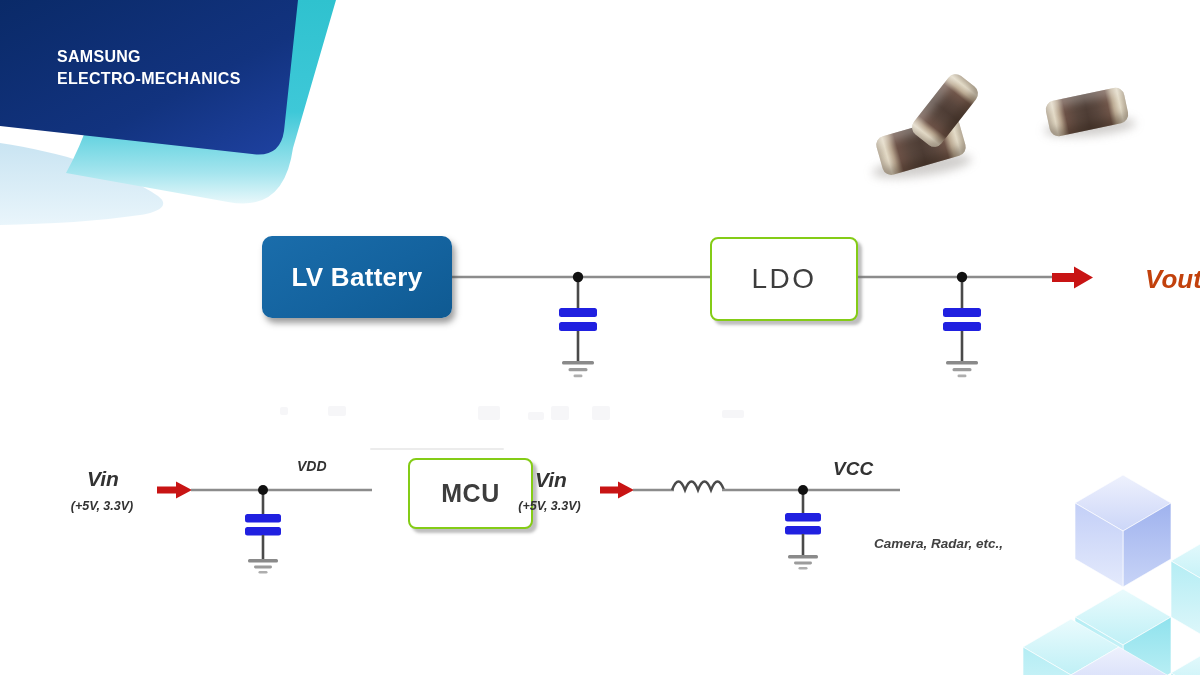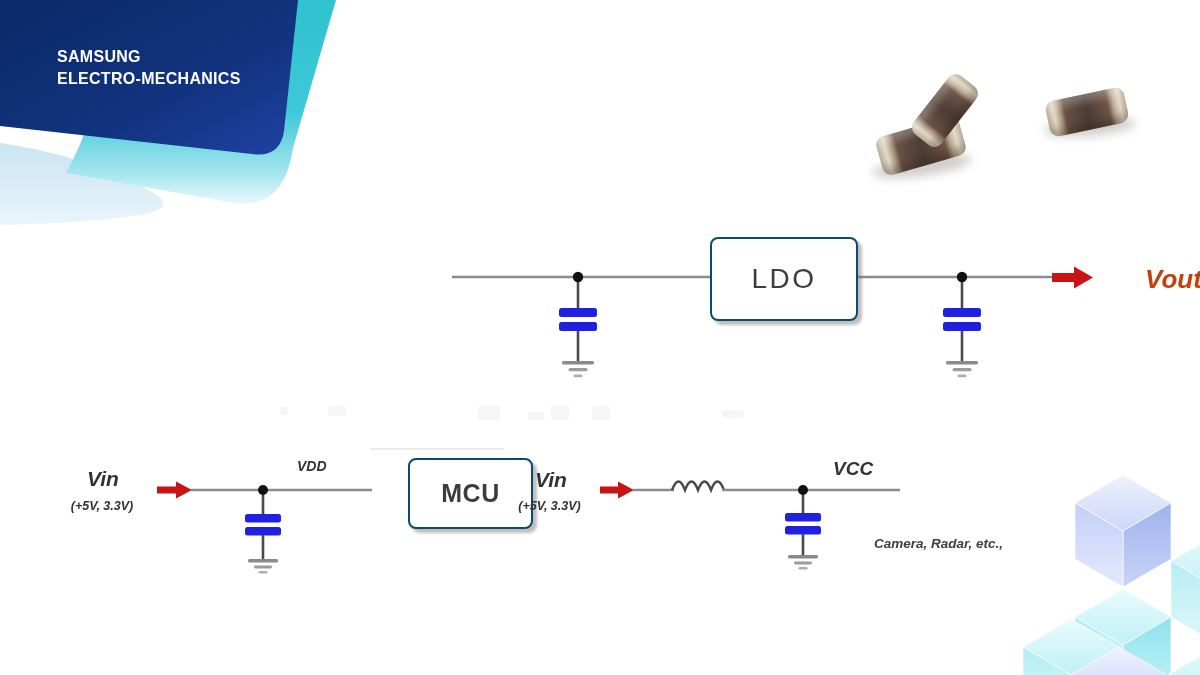--- a/index.html
+++ b/index.html
@@ -10,21 +10,21 @@
   svg{display:block;}
   .abs{position:absolute;}
   
   #logo-text{
     position:absolute;left:57px;top:45px;color:#ffffff;
     font-weight:700;font-size:16.5px;line-height:22px;letter-spacing:.3px;
     transform:scaleX(.97);transform-origin:left top;white-space:nowrap;
   }
   
   .box{
-    position:absolute;background:#ffffff;border:2px solid #0c4a6e;border-radius:8px;
+    position:absolute;background:#ffffff;border:2px solid #84cc16;border-radius:8px;
     box-shadow:4px 4px 3px rgba(110,110,110,.45);
     display:flex;align-items:center;justify-content:center;color:#3d3d3d;
   }
   .box-battery{
     left:262px;top:236px;width:190px;height:82px;border:none;border-radius:10px;
     background:linear-gradient(150deg,#1a6dab 0%,#14639f 55%,#0f5democ 100%);
     background:linear-gradient(150deg,#1a6dab 0%,#14639f 55%,#0f5a92 100%);
     box-shadow:3px 5px 6px rgba(60,60,60,.5);
     color:#ffffff;font-weight:700;font-size:26px;letter-spacing:.3px;
   }
@@ -170,20 +170,23 @@
       <line x1="803" y1="534" x2="803" y2="556" stroke="#4a4a4a" stroke-width="2.6"></line>
     </g>
     <g>
       <rect x="788" y="555" width="30" height="3.4" rx="1.5" fill="#8a8a8a"></rect>
       <rect x="794" y="561.5" width="18" height="3" rx="1.4" fill="#9c9c9c"></rect>
       <rect x="798.5" y="567" width="9" height="2.6" rx="1.3" fill="#aeaeae"></rect>
     </g>
     <circle cx="803" cy="490" r="5" fill="#111111"></circle>
   </svg>
 
+  <div class="box box-battery">
+    <span>LV Battery</span>
+  </div>
   <div class="box box-ldo">
     <span>LDO</span>
   </div>
   <div class="box box-mcu">
     <span>MCU</span>
   </div>
 
   <div class="lbl lbl-vout">Vout</div>
   <div class="lbl lbl-vin1">Vin</div>
   <div class="lbl lbl-vin1sub">(+5V, 3.3V)</div>

